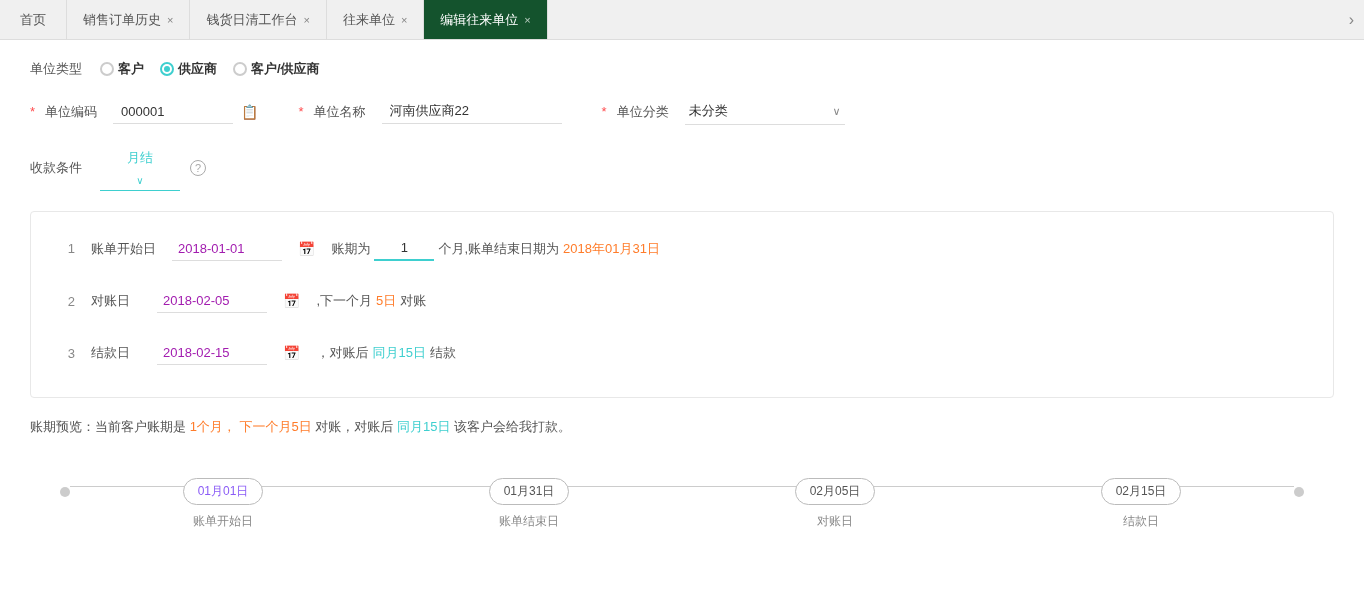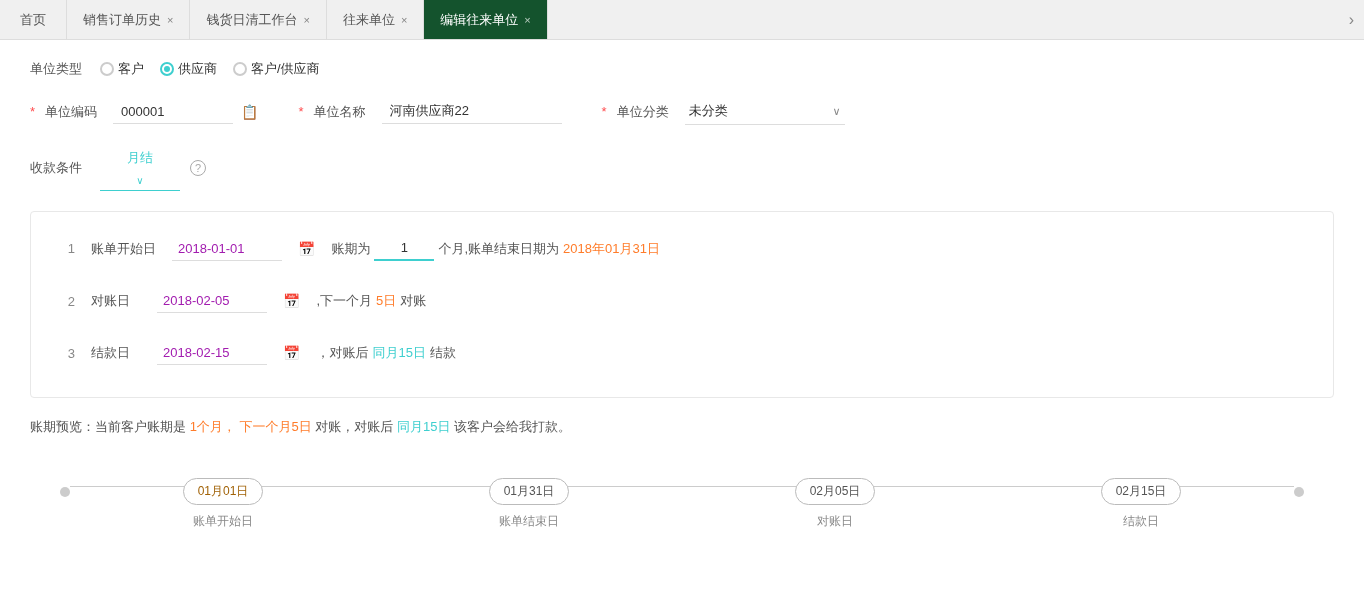--- a/index.html
+++ b/index.html
@@ -74,20 +74,21 @@
     .required-star {
       color: #ff4d4f;
       margin-right: 2px;
     }
 
     
     .radio-group {
       display: flex;
       align-items: center;
       gap: 16px;
+      font-weight: bold;
     }
     .radio-item {
       display: flex;
       align-items: center;
       gap: 4px;
       cursor: pointer;
       font-size: 13px;
     }
     .radio-circle {
       width: 14px;
@@ -377,21 +378,21 @@
       <span>该客户会给我打款。</span>
     </div>
 
     <div style="position:relative; display:flex; align-items:center; width:100%; padding: 10px 0 30px 0;">
 
       <div style="position:absolute; top:18px; left:40px; right:40px; height:1px; background:#ccc; z-index:0;"></div>
 
       <div style="width:10px;height:10px;border-radius:50%;background:#ccc;z-index:1;flex-shrink:0;margin-left:30px;margin-top:-24px;"></div>
 
       <div style="flex:1; display:flex; flex-direction:column; align-items:center; z-index:1;">
-        <div style="border:1px solid #bbb; border-radius:20px; padding:4px 14px; font-size:12px; color:#a16207; background:#fff; white-space:nowrap;">01月01日</div>
+        <div style="border:1px solid #bbb; border-radius:20px; padding:4px 14px; font-size:12px; color:#8b5cf6; background:#fff; white-space:nowrap;">01月01日</div>
         <div style="font-size:12px; color:#888; margin-top:8px;">账单开始日</div>
       </div>
 
       <div style="flex:1; display:flex; flex-direction:column; align-items:center; z-index:1;">
         <div style="border:1px solid #bbb; border-radius:20px; padding:4px 14px; font-size:12px; color:#555; background:#fff; white-space:nowrap;">01月31日</div>
         <div style="font-size:12px; color:#888; margin-top:8px;">账单结束日</div>
       </div>
 
       <div style="flex:1; display:flex; flex-direction:column; align-items:center; z-index:1;">
         <div style="border:1px solid #bbb; border-radius:20px; padding:4px 14px; font-size:12px; color:#555; background:#fff; white-space:nowrap;">02月05日</div>

